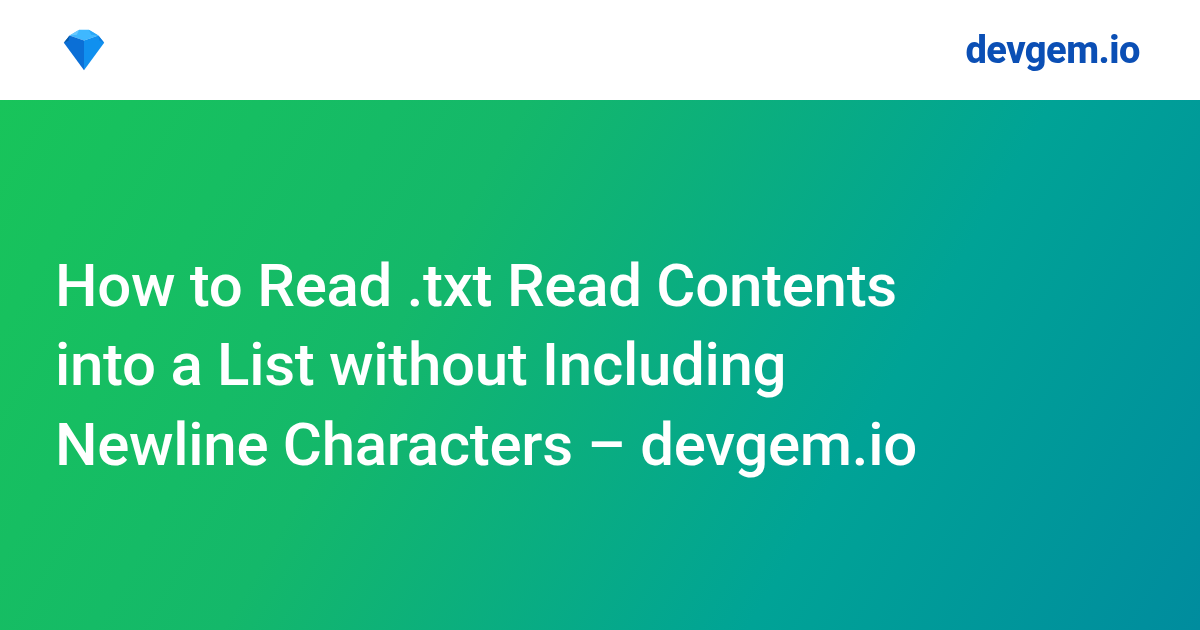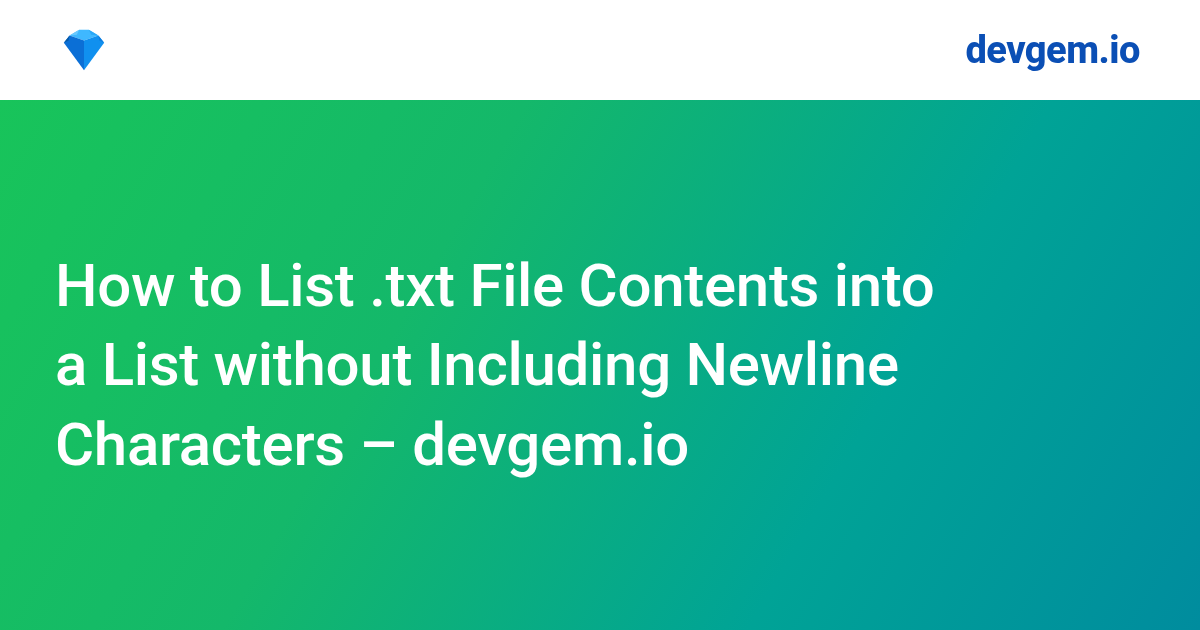--- a/index.html
+++ b/index.html
@@ -58,14 +58,14 @@
       <polygon points="20,20 8,35 18,30" fill="#065aa8"></polygon>
       <polygon points="80,20 92,35 82,30" fill="#0d7de0"></polygon>
       <polygon points="40,8 20,20 35,18" fill="#6ac9ff"></polygon>
       <polygon points="60,8 80,20 65,18" fill="#2aa8f7"></polygon>
     </svg>
   </div>
   <div class="brand-text">devgem.io</div>
 </div>
 
 <div class="hero">
-  <h1 class="title">How to List .txt File Contents into a List without Including Newline Characters – devgem.io</h1>
+  <h1 class="title">How to Read .txt Read Contents into a List without Including Newline Characters – devgem.io</h1>
 </div>
 
 </body></html>

